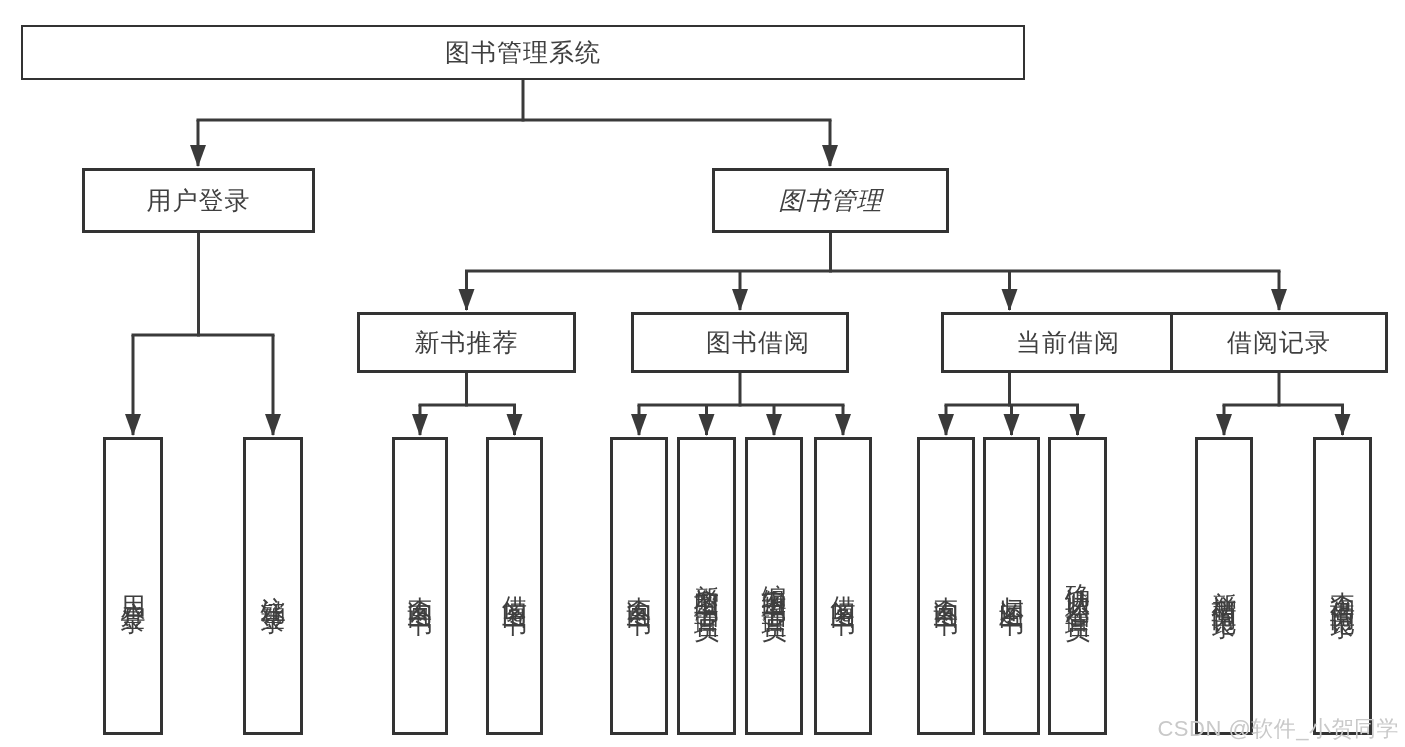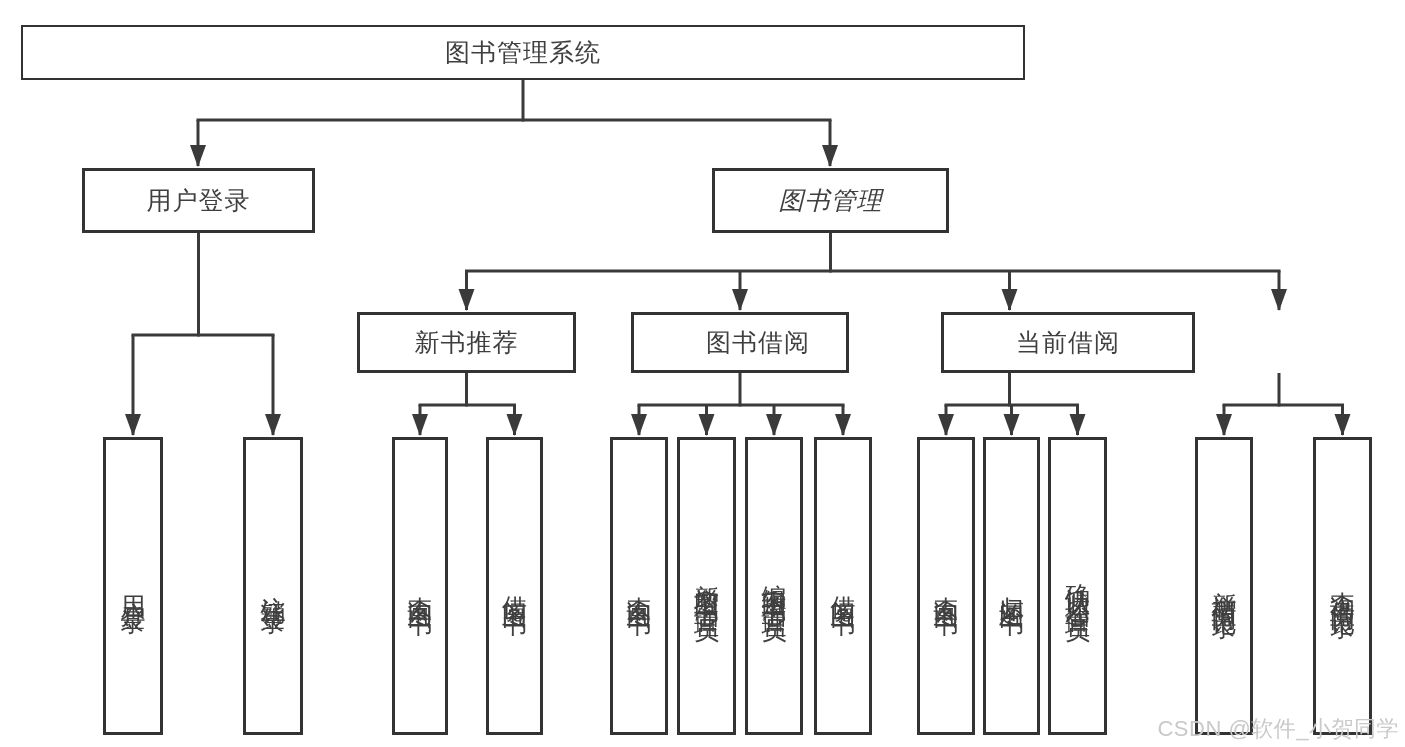--- a/index.html
+++ b/index.html
@@ -143,20 +143,23 @@
 
   <div class="node h" style="left:357px; top:312px; width:219px; height:61px;">
     <span>新书推荐</span>
   </div>
   <div class="node h" style="left:631px; top:312px; width:218px; height:61px;padding-left:36px;">
     <span>图书借阅</span>
   </div>
   <div class="node h" style="left:901px; top:312px; width:254px; height:61px;margin-left:40px;">
     <span>当前借阅</span>
   </div>
+  <div class="node h" style="left:1170px; top:312px; width:218px; height:61px;">
+    <span>借阅记录</span>
+  </div>
 
   <div class="node v" style="left:103px; top:437px; width:60px; height:298px;">
     <span>用户登录</span>
   </div>
   <div class="node v" style="left:243px; top:437px; width:60px; height:298px;">
     <span>注销登录</span>
   </div>
 
   <div class="node v" style="left:392px; top:437px; width:56px; height:298px;">
     <span>查询图书</span>

